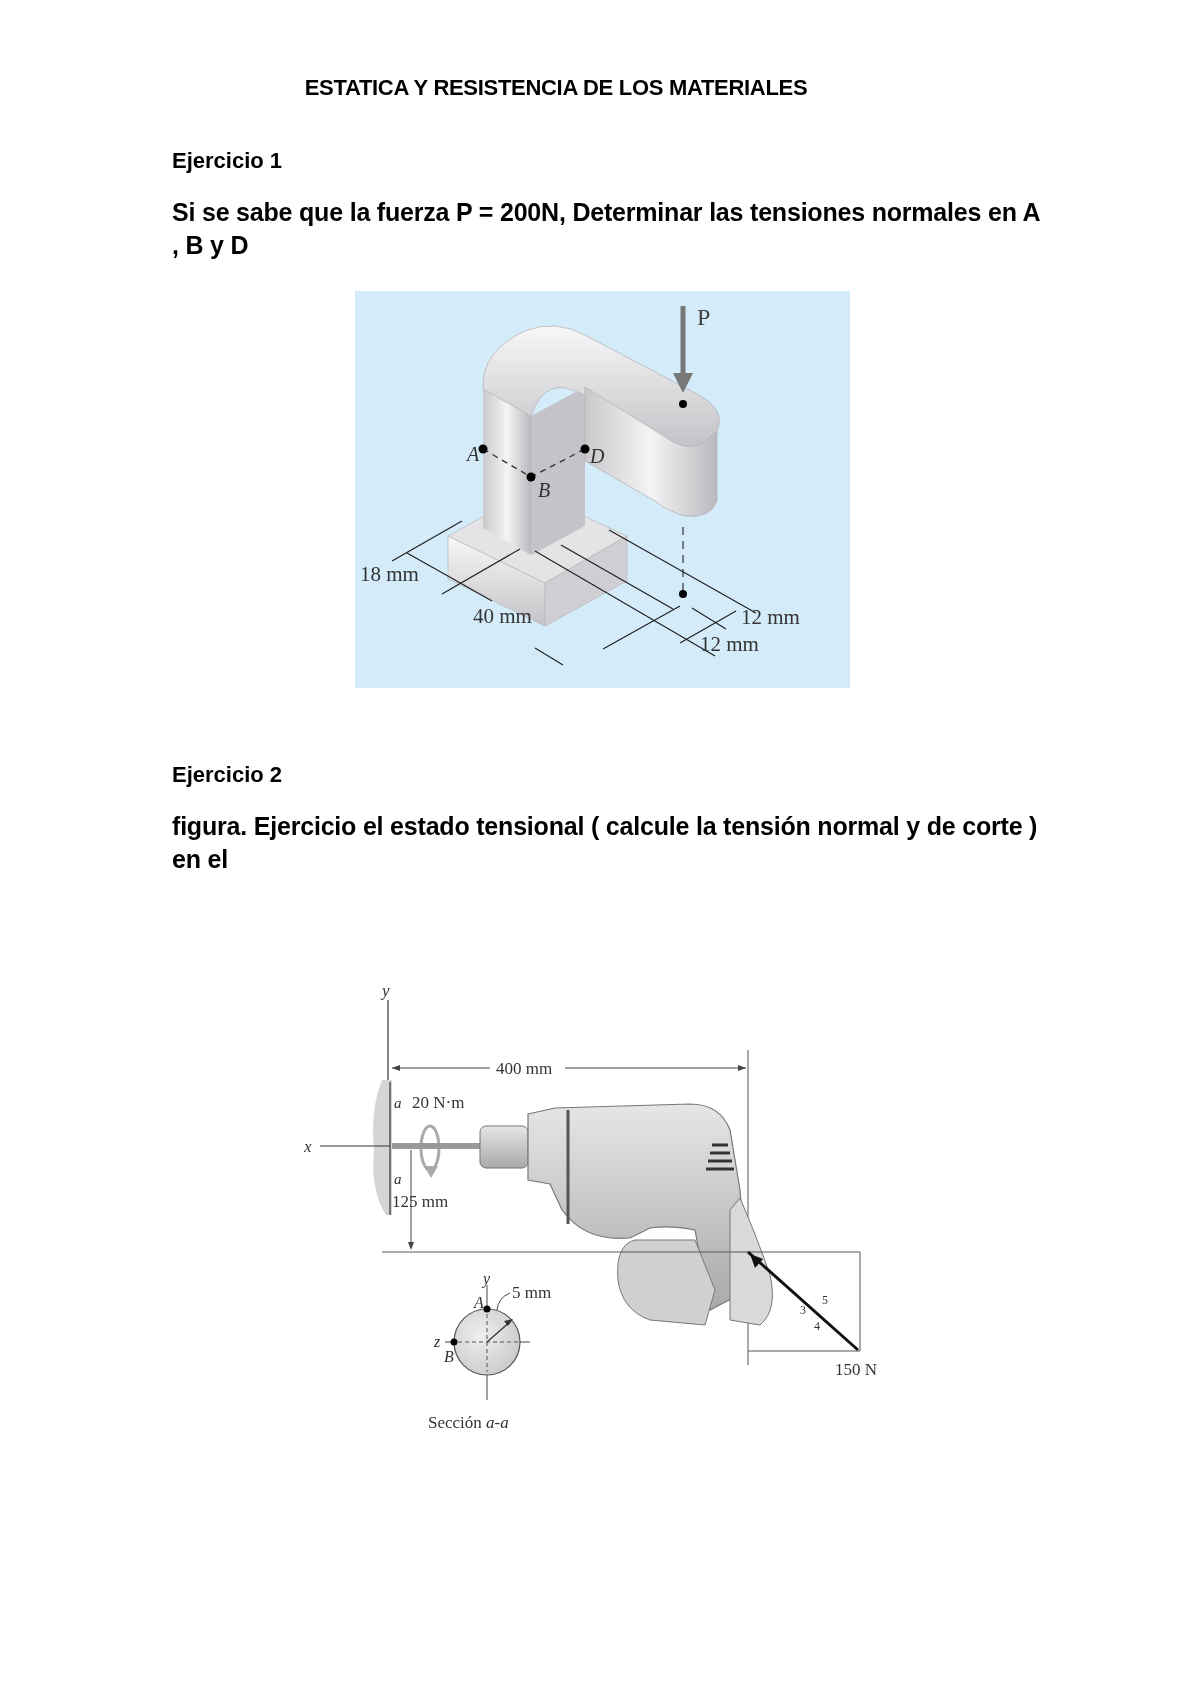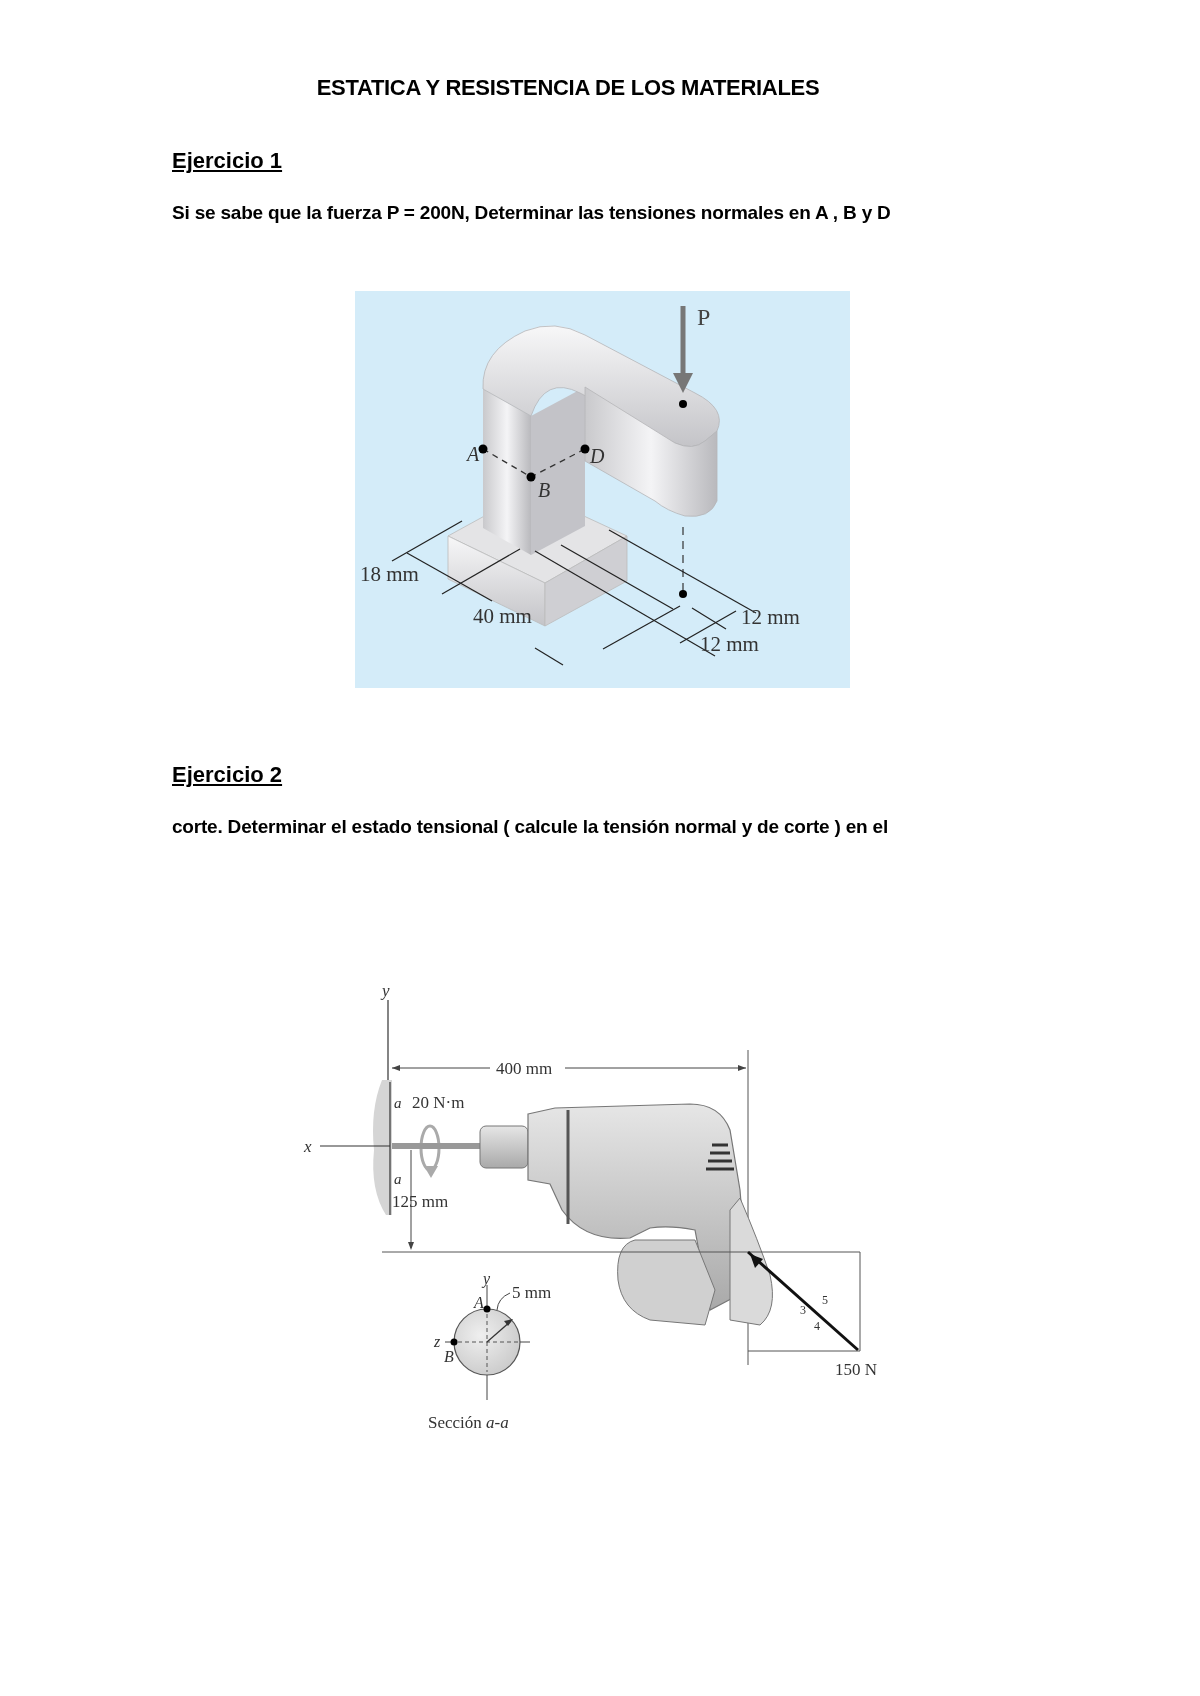--- a/index.html
+++ b/index.html
@@ -1,21 +1,21 @@
 <!DOCTYPE html>
 <html><head>
 <meta charset="utf-8">
 <style>
   html, body { margin: 0; padding: 0; background: #ffffff; }
   body { width: 1200px; height: 1696px; position: relative; overflow: hidden;
          font-family: "Liberation Sans", "DejaVu Sans", sans-serif; color: #000; }
   .title { position: absolute; top: 75px; left: 0; width: 1112px; text-align: center;
-           font-size: 22px; font-weight: bold; letter-spacing: -0.3px; margin-left: 12px; }
-  .heading { position: absolute; left: 172px; font-size: 22px; font-weight: bold; text-decoration: underline; }
-  .para { position: absolute; left: 172px; font-size: 19px; font-weight: bold; line-height: 33px; width: 880px; letter-spacing: -0.2px; }
+           font-size: 22px; font-weight: bold; letter-spacing: -0.3px; }
+  .heading { position: absolute; left: 172px; font-size: 22px; font-weight: bold; }
+  .para { position: absolute; left: 172px; font-size: 25px; font-weight: bold; line-height: 33px; width: 880px; letter-spacing: -0.2px; }
   .figure { position: absolute; }
   svg text { font-family: "Liberation Serif", "DejaVu Serif", serif; }
 </style>
 </head>
 <body>
 
 <div class="title">ESTATICA Y RESISTENCIA DE LOS MATERIALES</div>
 
 <div class="heading" style="top:148px;">Ejercicio 1</div>
 <div class="para" style="top:196px;">Si se sabe que la fuerza P = 200N, Determinar las tensiones normales en A , B y D</div>
@@ -76,21 +76,21 @@
     </g>
     <text x="5" y="290" font-size="21" fill="#333">18 mm</text>
     <text x="118" y="332" font-size="21" fill="#333">40 mm</text>
     <text x="386" y="333" font-size="21" fill="#333">12 mm</text>
     <text x="345" y="360" font-size="21" fill="#333">12 mm</text>
   </svg>
 </div>
 
 <div class="heading" style="top:762px;">Ejercicio 2</div>
 <div class="para" style="top:810px;">
-  <div>corte. Determinar el estado tensional ( calcule la tensión normal y de corte ) en el</div>
+  <div>figura. Ejercicio el estado tensional ( calcule la tensión normal y de corte ) en el</div>
 </div>
 
 <div class="figure" style="left:300px; top:980px; width:600px; height:460px;">
   <svg width="600" height="460" viewBox="0 0 600 460" xmlns="http://www.w3.org/2000/svg">
     <defs>
       <linearGradient id="d1" x1="0" y1="0" x2="0" y2="1">
         <stop offset="0" stop-color="#e6e6e6"></stop>
           <stop offset="1" stop-color="#a9a9a9"></stop>
       </linearGradient>
       <radialGradient id="c1" cx="0.4" cy="0.4" r="0.7">

